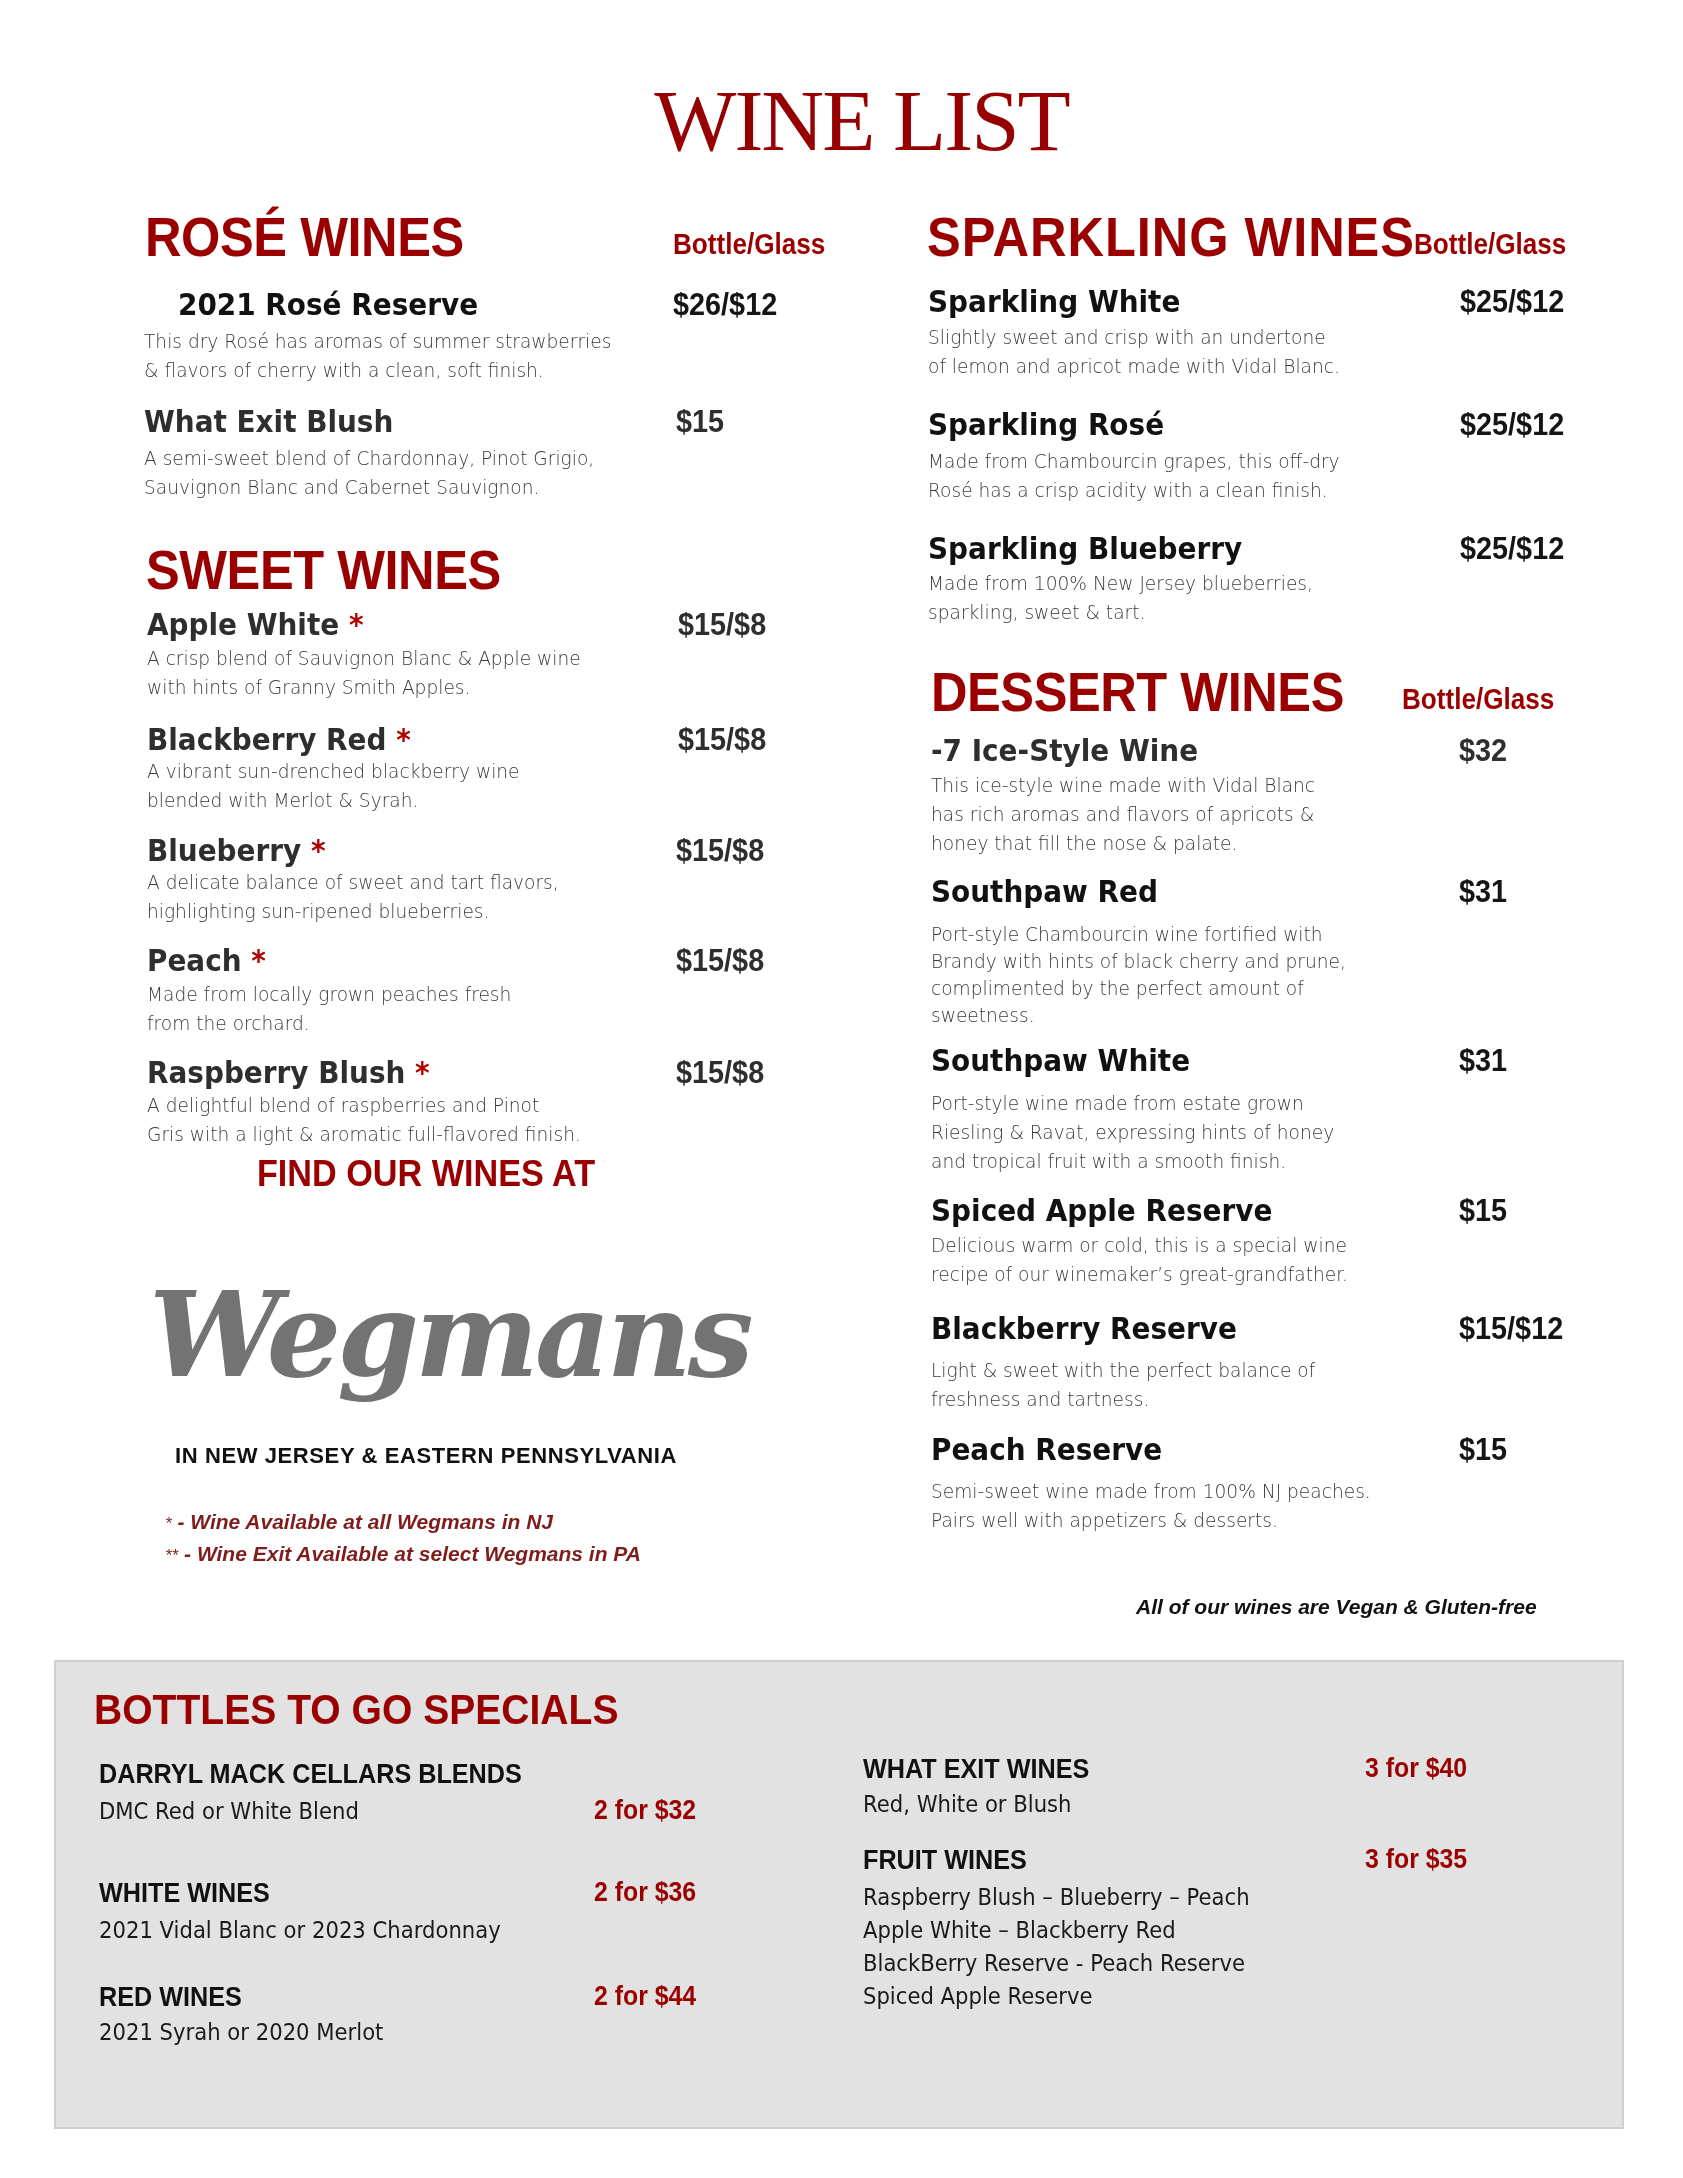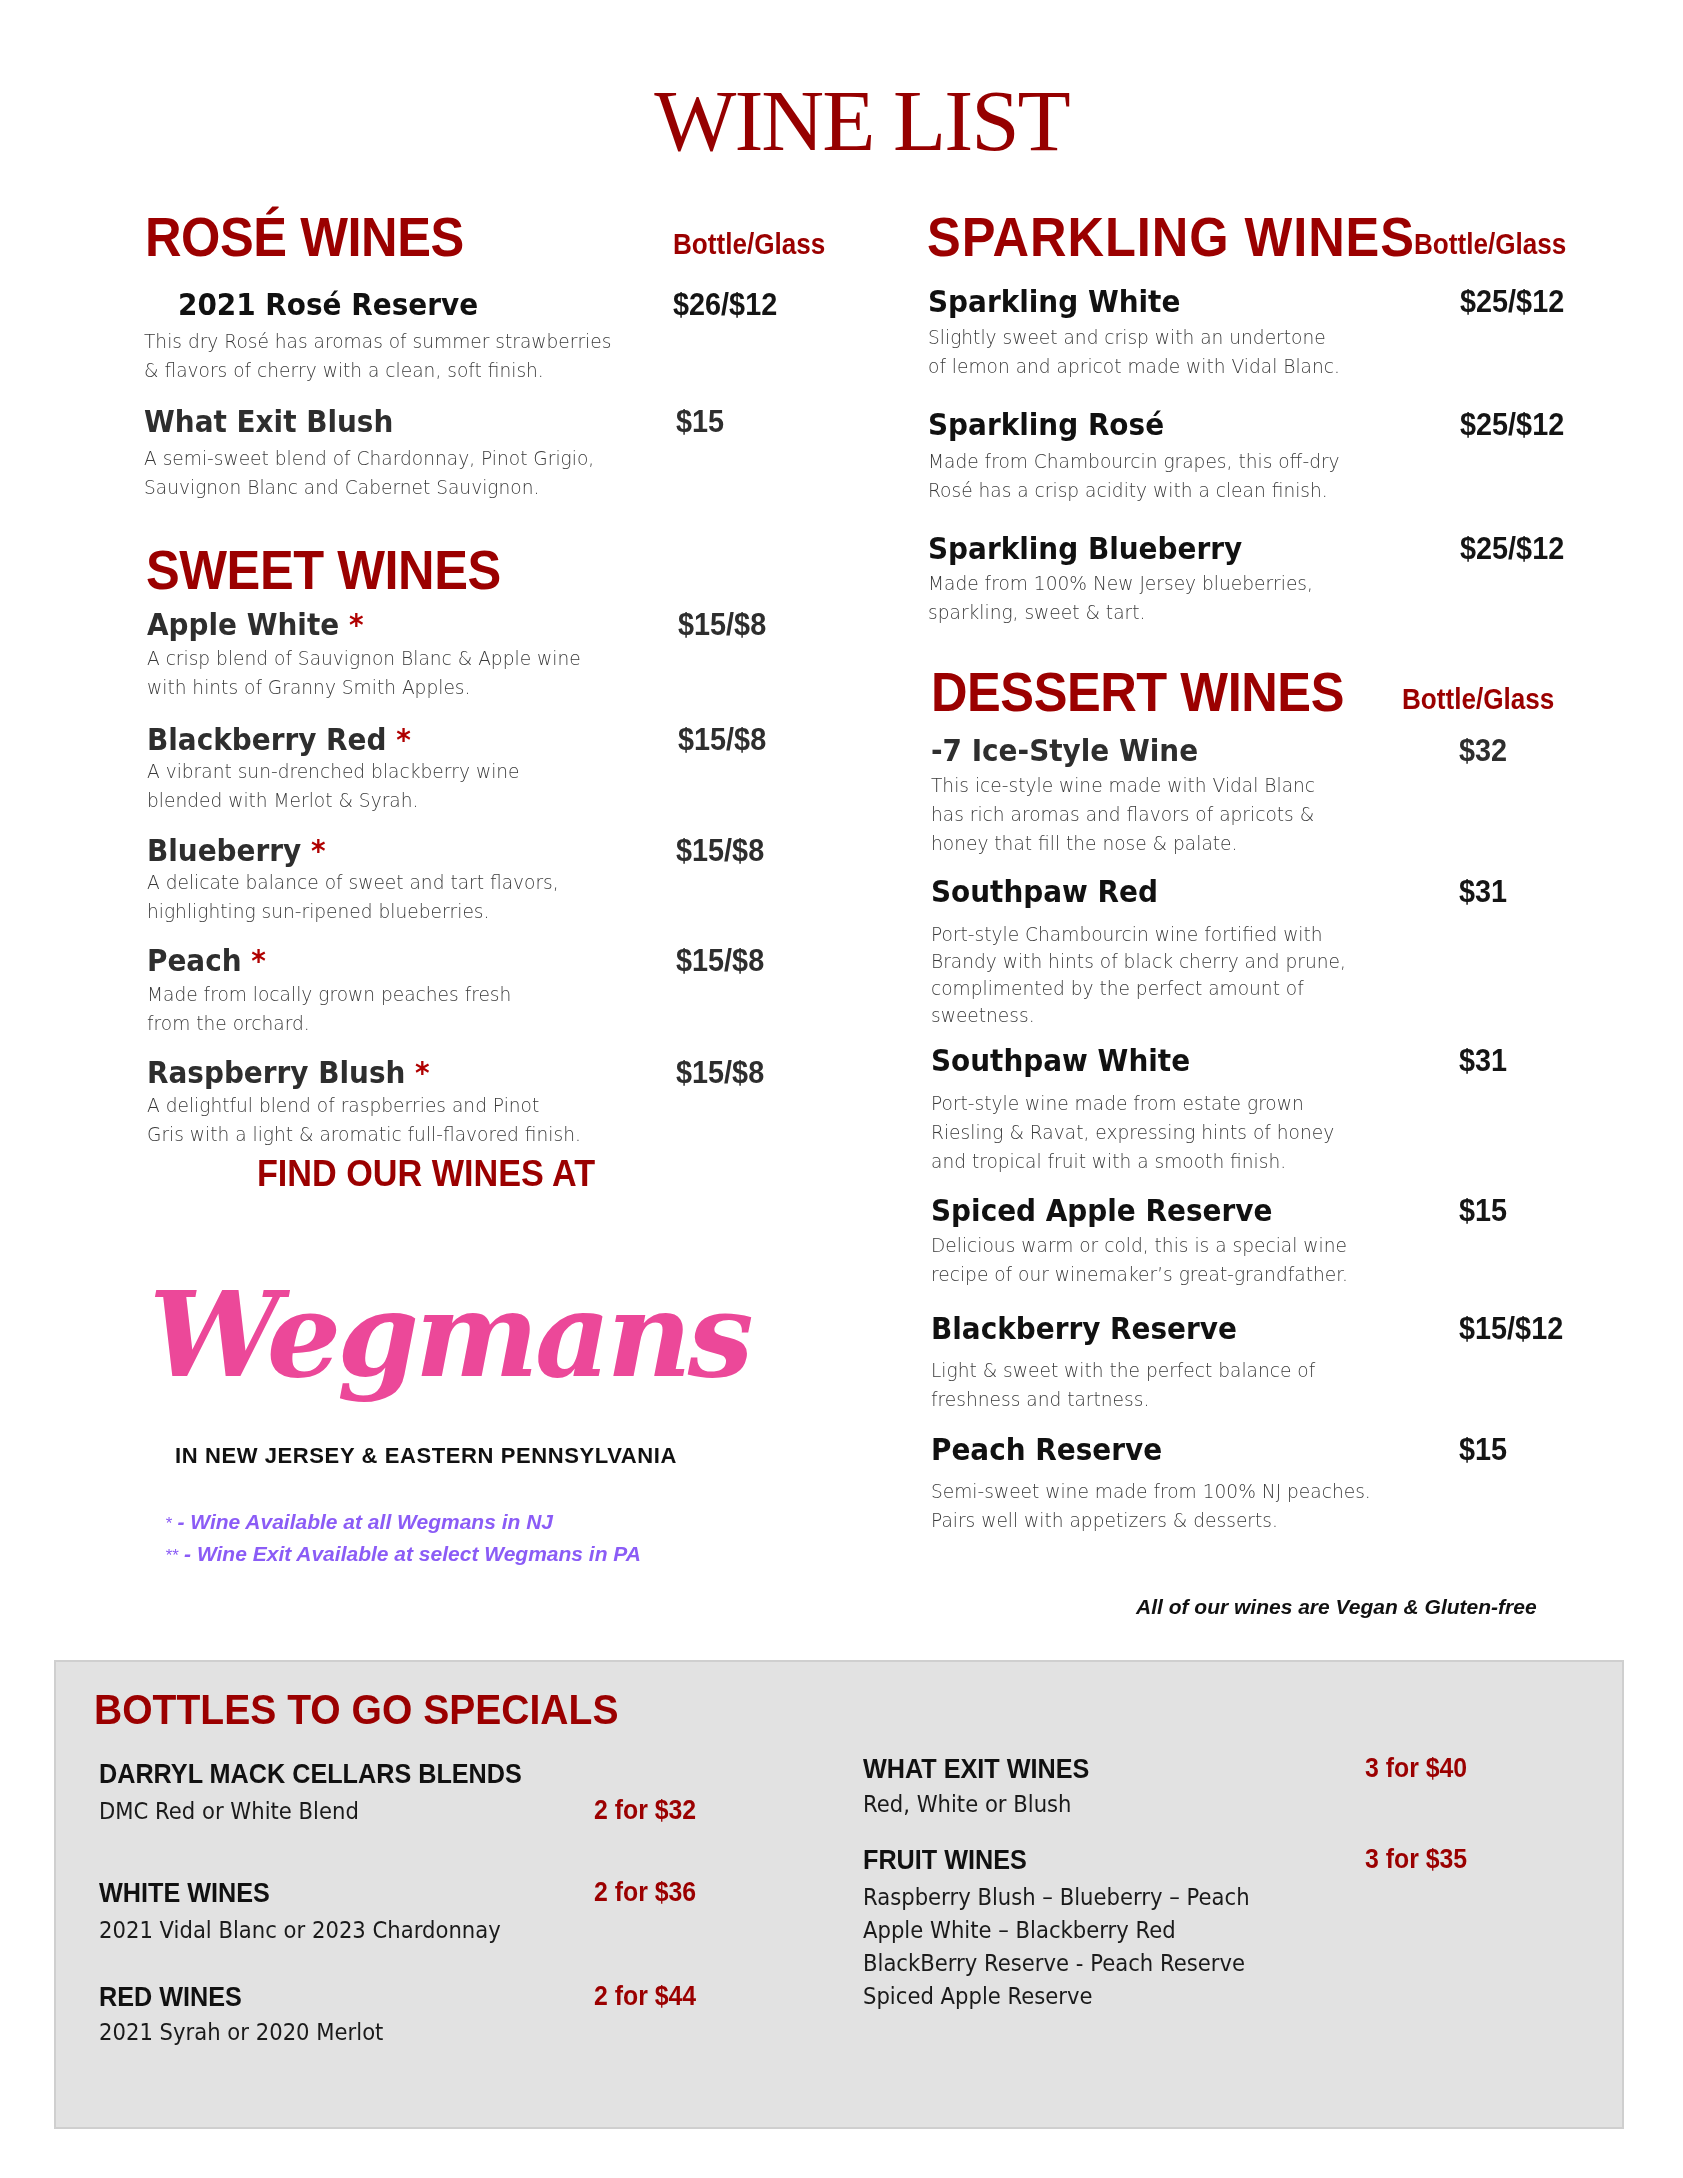--- a/index.html
+++ b/index.html
@@ -24,26 +24,26 @@
              line-height:1; color:#151515; white-space:nowrap;
              transform:scaleX(0.93); transform-origin:left center; }
     .price.gray { color:#2e2e2e; }
     .desc { font-family:"DejaVu Sans", sans-serif; font-size:20px; line-height:29px;
             color:#3a3a3a; white-space:nowrap; transform:scaleX(0.93);
             transform-origin:left top; font-weight:300; }
     .find { font-family:"Liberation Sans", sans-serif; font-weight:bold; color:#9b0000;
             font-size:36px; line-height:1; white-space:nowrap; transform:scaleX(0.95);
             transform-origin:center center; text-align:center; }
     .wegmans { font-family:"DejaVu Serif", serif; font-style:italic; font-weight:bold;
-               font-size:117px; line-height:1; color:#ec4899; letter-spacing:-4px;
+               font-size:117px; line-height:1; color:#737373; letter-spacing:-4px;
                white-space:nowrap; text-align:center; }
     .region { font-family:"Liberation Sans", sans-serif; font-weight:bold; font-size:22px;
               color:#111; letter-spacing:0.6px; white-space:nowrap; text-align:center; }
     .note { font-family:"Liberation Sans", sans-serif; font-weight:bold; font-style:italic;
-            font-size:21px; color:#8b5cf6; white-space:nowrap; }
+            font-size:21px; color:#7f1d1d; white-space:nowrap; }
     .note .mk { font-weight:normal; font-size:17px; }
     .vegan { font-family:"Liberation Sans", sans-serif; font-weight:bold; font-style:italic;
              font-size:21px; color:#111; white-space:nowrap; }
     .specials-box { left:54px; top:1660px; width:1570px; height:469px; background:#e2e2e2;
                     border:2px solid #cfcfcf; box-sizing:border-box; }
     .sp-title { font-family:"Liberation Sans", sans-serif; font-weight:bold; color:#9b0000;
                 font-size:42px; line-height:1; white-space:nowrap; transform:scaleX(0.93);
                 transform-origin:left center; }
     .sp-head { font-family:"Liberation Sans", sans-serif; font-weight:bold; color:#111;
                font-size:28px; line-height:1; white-space:nowrap; transform:scaleX(0.9);

